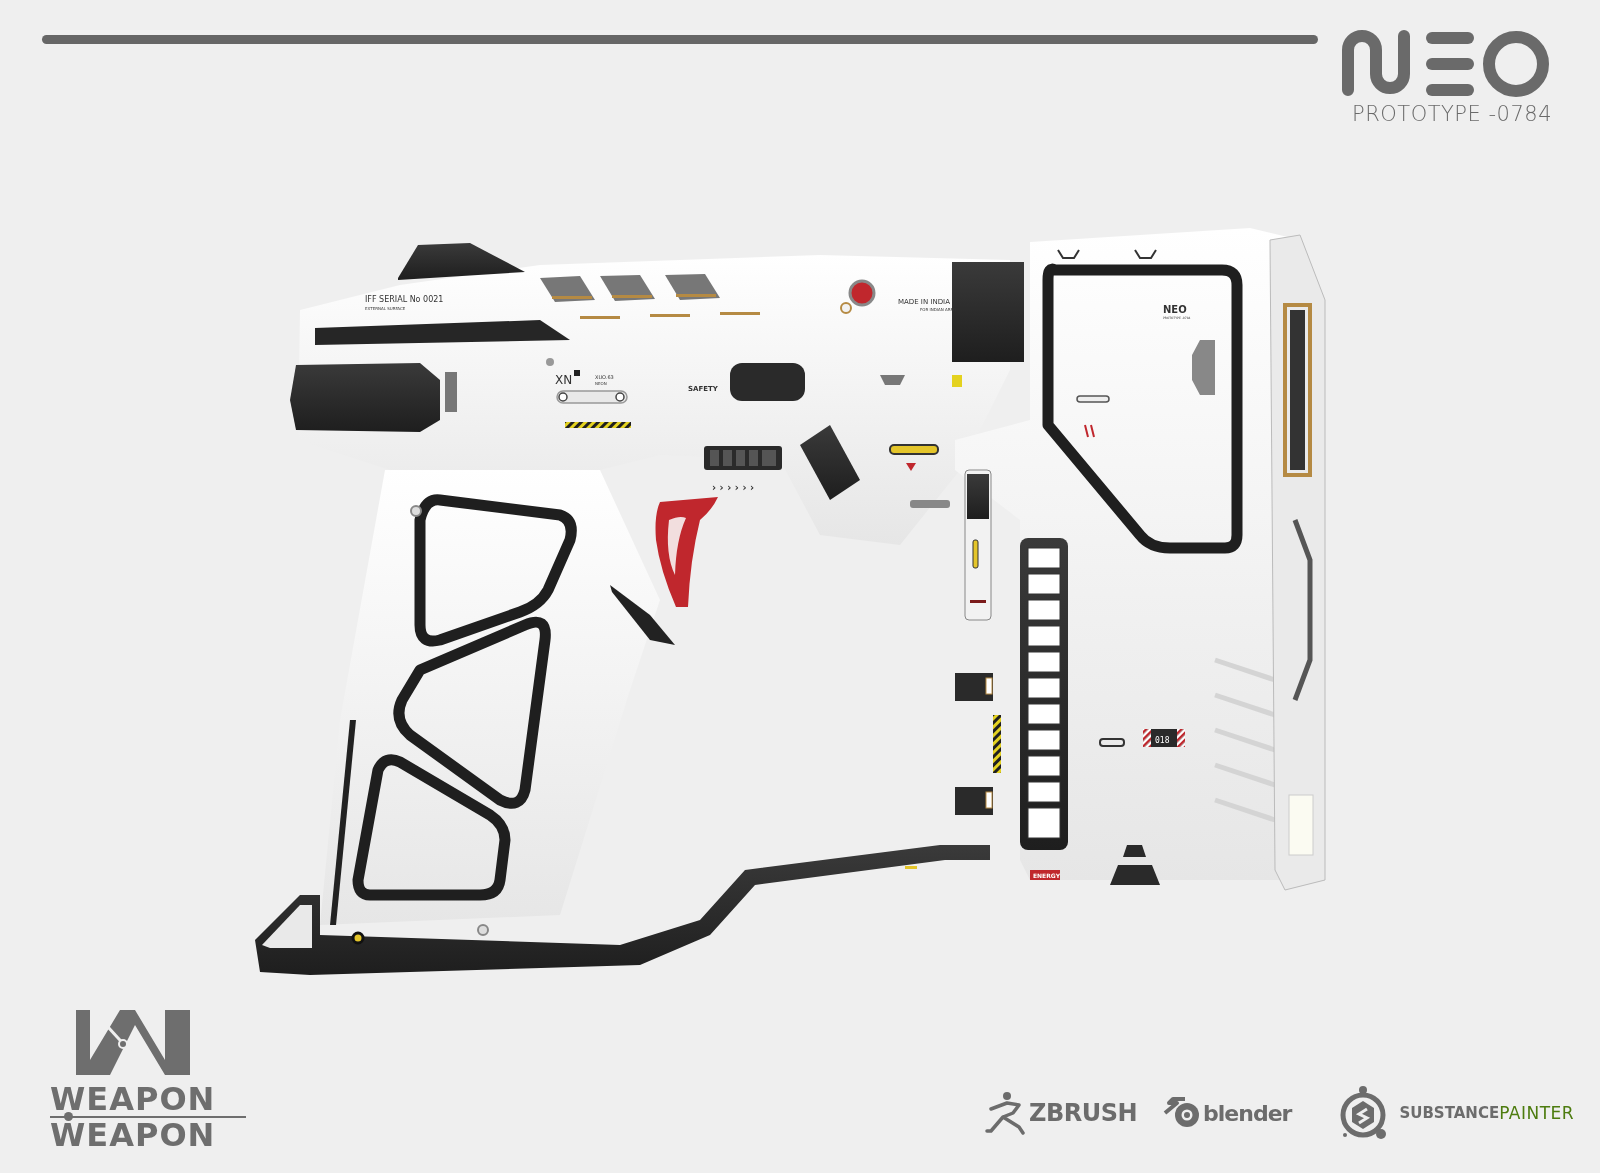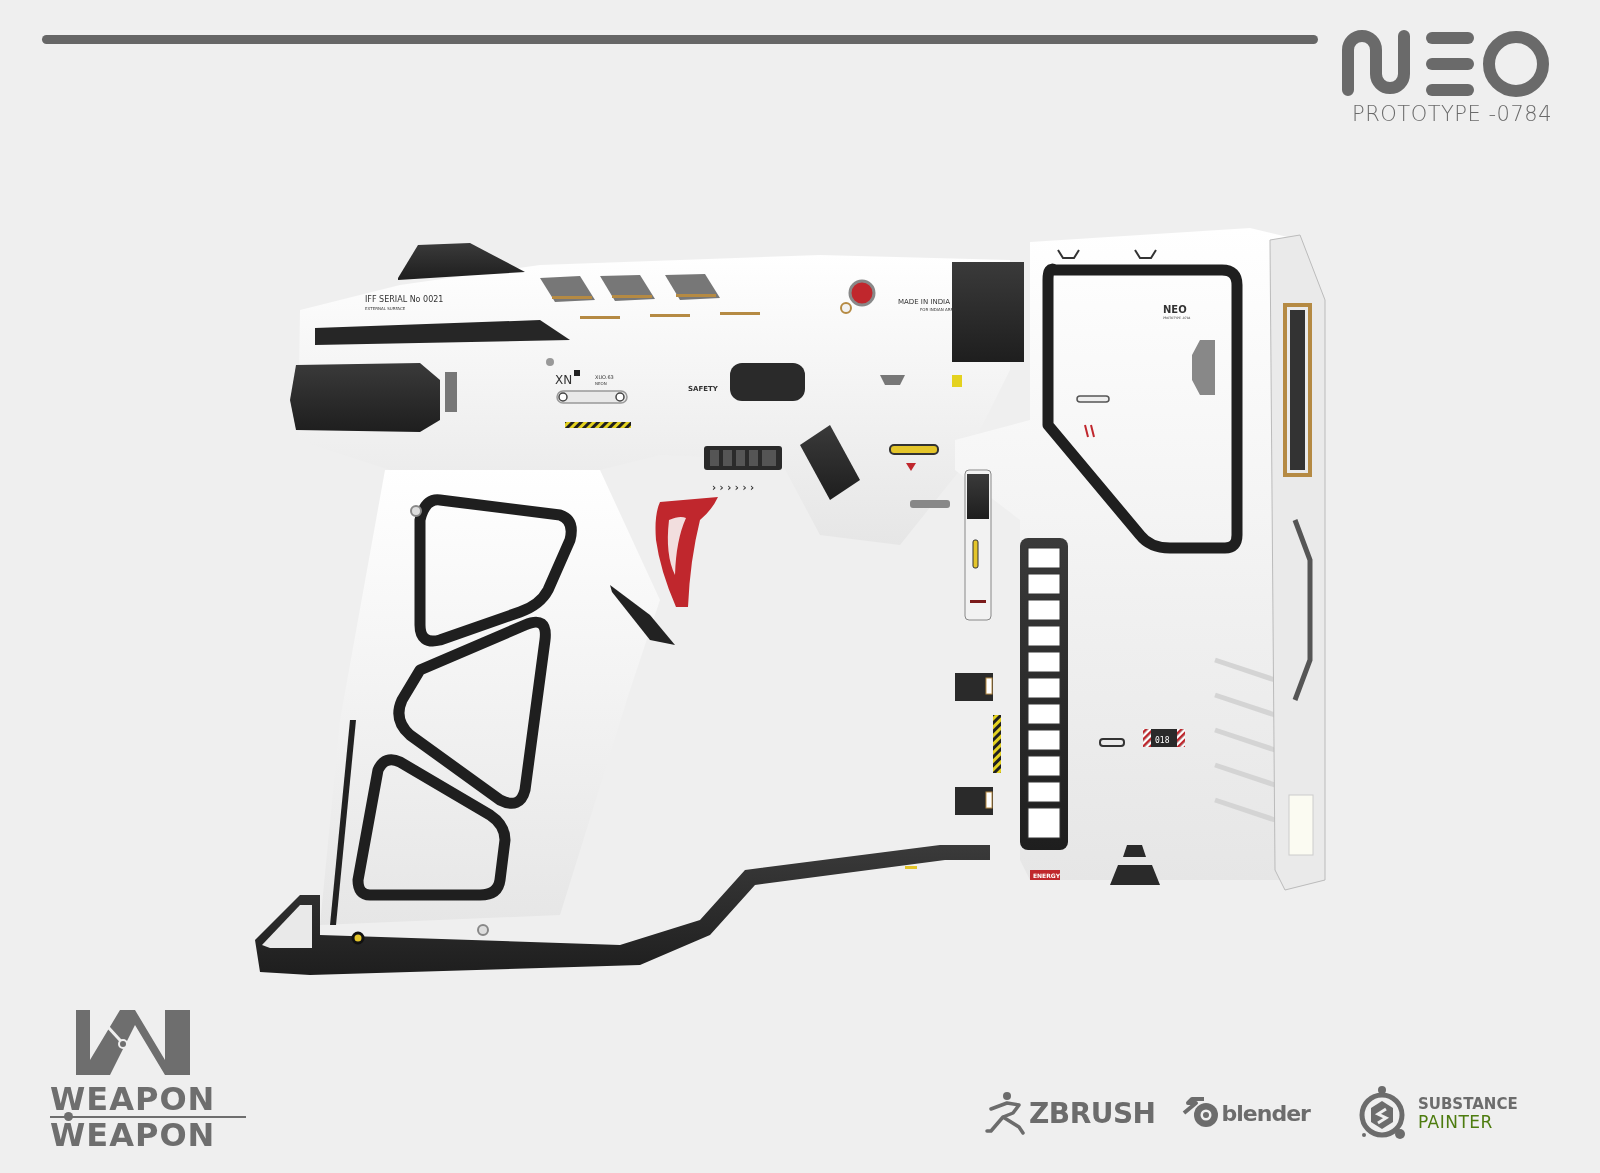--- a/index.html
+++ b/index.html
@@ -28,25 +28,25 @@
     }
     .wm-rule { height: 2px; background: #6e6e6e; width: 196px; margin: 2px 0 2px 0; position: relative; }
     .wm-rule::before {
       content: ""; position: absolute; left: 14px; top: -4px; width: 9px; height: 9px;
       border-radius: 50%; background: #6e6e6e;
     }
 
     .tools { position: absolute; left: 985px; top: 1085px; display: flex; align-items: center; }
     .tool { display: flex; align-items: center; color: #6c6c6c; margin-right: 26px; }
     .tool-name {
-      font-family: "DejaVu Sans", sans-serif; font-weight: bold; font-size: 28px; color: #6c6c6c;
+      font-family: "DejaVu Sans", sans-serif; font-weight: bold; font-size: 24px; color: #6c6c6c;
       letter-spacing: -0.5px;
     }
     .blender-name { font-size: 22px; letter-spacing: -1px; }
-    .substance-wrap { display: flex; flex-direction: column; line-height: 18px; margin-left: 6px; }
+    .substance-wrap { display: flex; flex-direction: row; line-height: 18px; margin-left: 6px; }
     .sub-top { font-family: "DejaVu Sans", sans-serif; font-weight: bold; font-size: 15px; color: #6c6c6c; }
     .sub-bot { font-family: "DejaVu Sans", sans-serif; font-size: 17px; color: #4d7c0f; letter-spacing: 0.5px; }
   </style>
 </head>
 <body>
 
 <div class="topbar"></div>
 
 <div class="brand">
   <svg class="brand-logo" width="212" height="72" viewBox="0 0 212 72">

